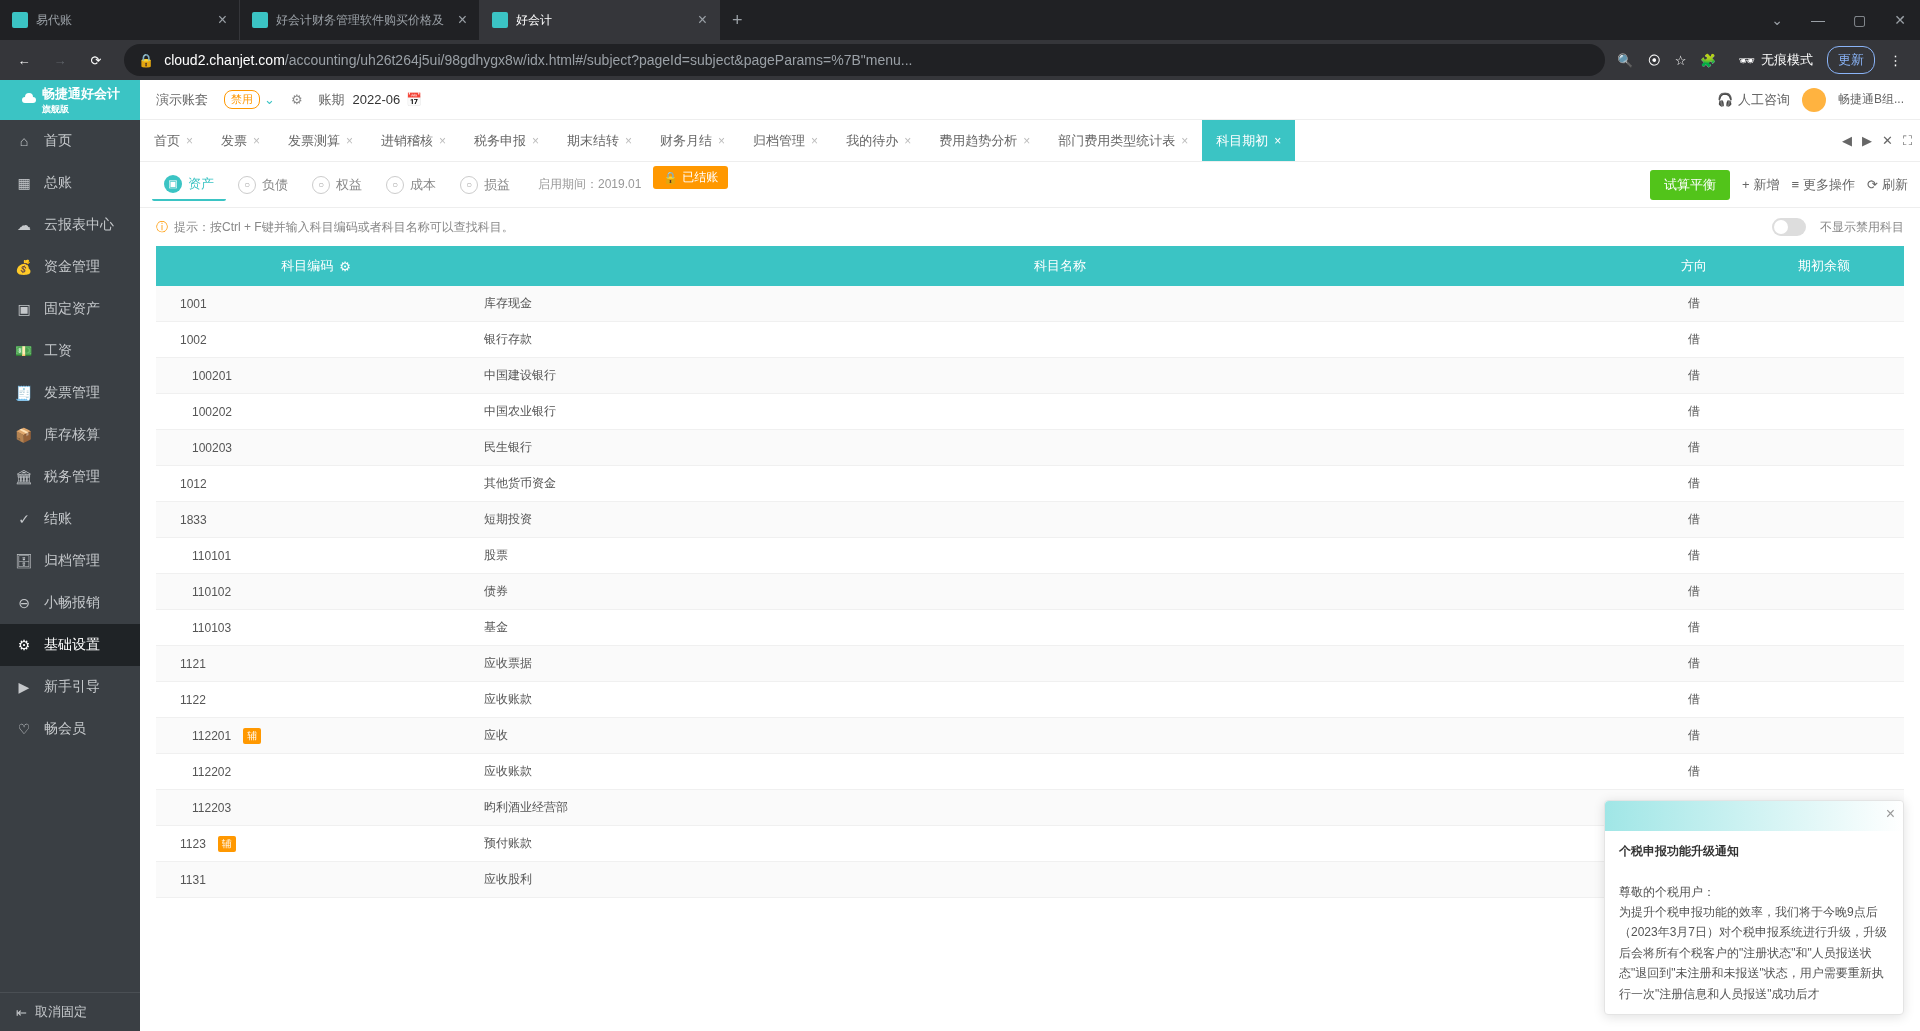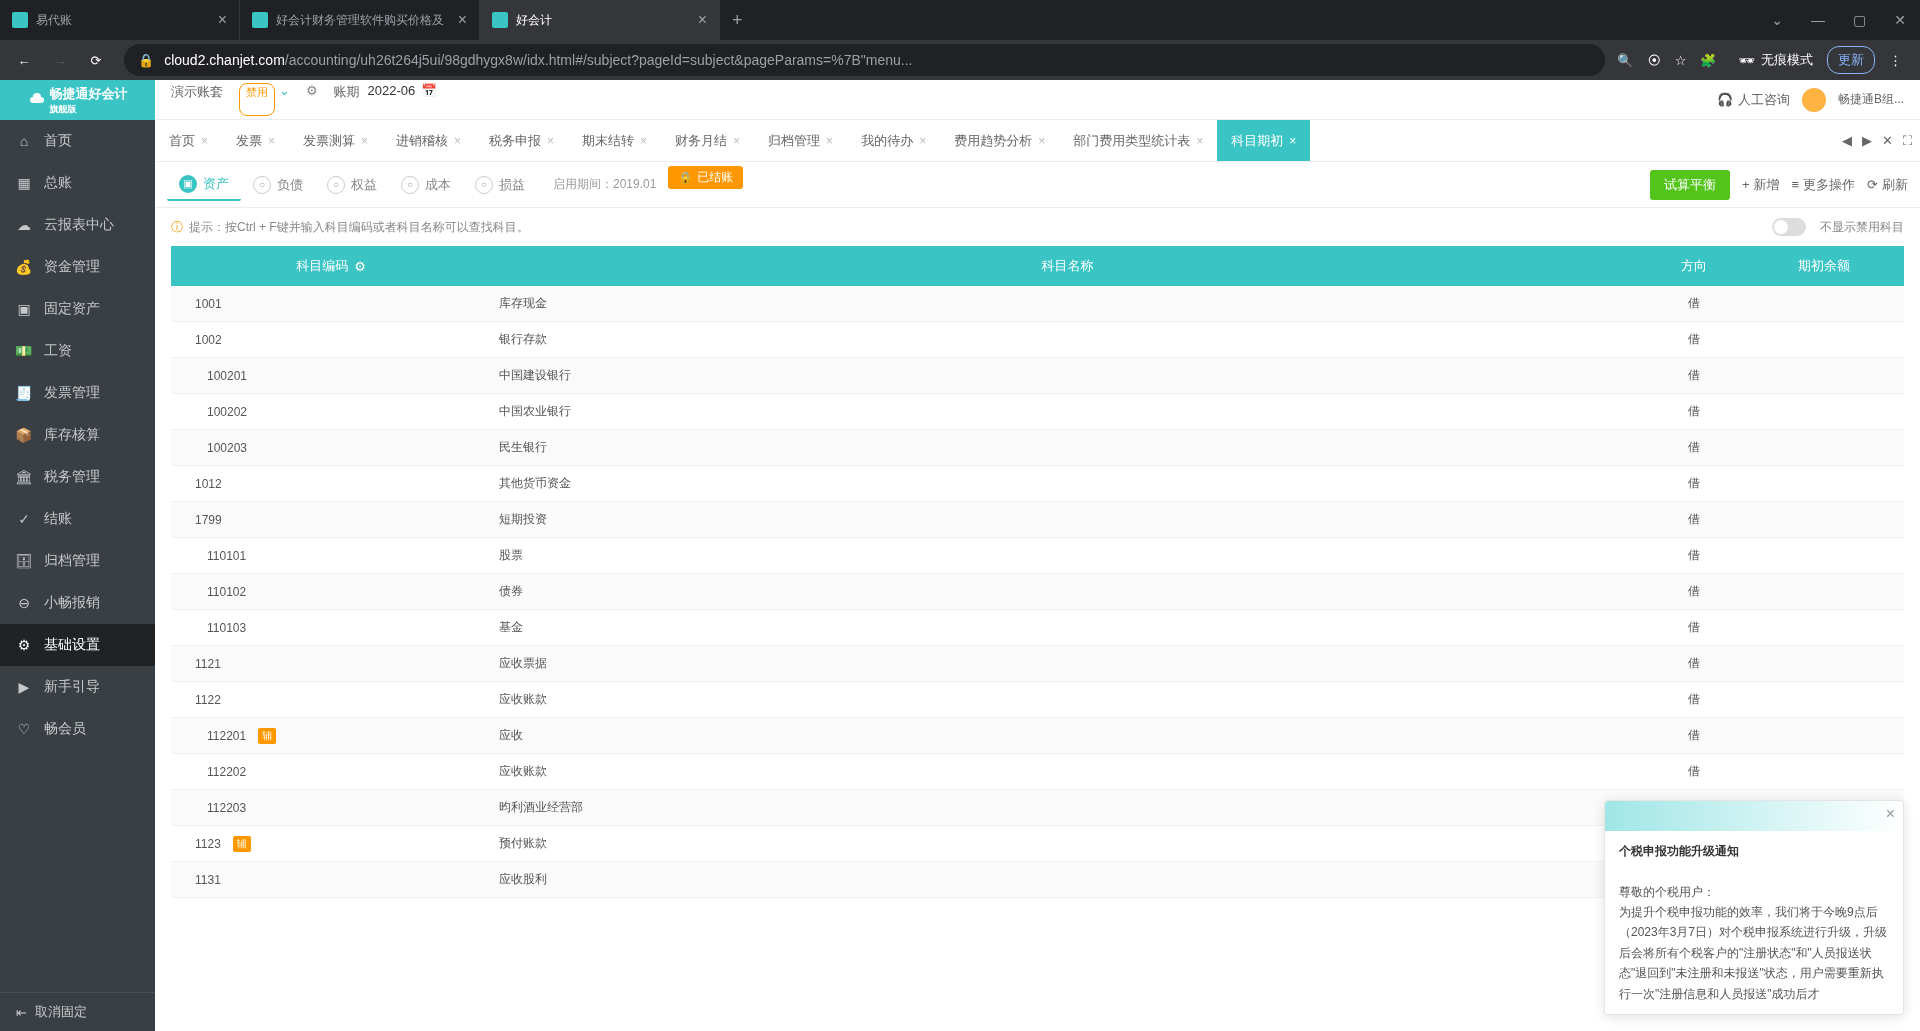--- a/index.html
+++ b/index.html
@@ -26,35 +26,35 @@
     .addr-actions { display: flex; align-items: center; gap: 14px; margin-right: 8px; }
     .addr-actions span { color: #fff; cursor: pointer; }
     .incognito { display: flex; align-items: center; gap: 6px; color: #fff; font-size: 13px; margin: 0 10px; }
     .update-btn { color: #8ab4f8; border: 1px solid #8ab4f8; border-radius: 12px; padding: 4px 10px; font-size: 13px; cursor: pointer; }
     .menu-dots { color: #fff; padding: 0 10px; cursor: pointer; }
     
     
     .app { display: flex; height: calc(100vh - 80px); }
     
     
-    .sidebar { width: 155px; background: #3a3f44; color: #c5c8cb; display: flex; flex-direction: column; }
+    .sidebar { width: 140px; background: #3a3f44; color: #c5c8cb; display: flex; flex-direction: column; }
     .logo { height: 40px; background: #3bc4c4; display: flex; align-items: center; justify-content: center; color: #fff; font-size: 13px; font-weight: bold; }
     .logo svg { margin-right: 4px; }
     .logo-sub { font-size: 9px; }
     .sidebar-items { flex: 1; overflow-y: auto; }
     .sidebar-item { display: flex; align-items: center; padding: 12px 16px; cursor: pointer; font-size: 14px; gap: 12px; }
     .sidebar-item.active { background: #1f2326; color: #fff; }
     .sidebar-item .s-icon { width: 16px; height: 16px; display: flex; align-items: center; justify-content: center; }
     .sidebar-footer { padding: 10px 16px; display: flex; align-items: center; gap: 8px; cursor: pointer; font-size: 13px; border-top: 1px solid #4a4f54; }
     
     
     .main { flex: 1; display: flex; flex-direction: column; background: #fff; overflow: hidden; }
     
     
-    .top-bar { height: 40px; display: flex; padding: 3px 16px; border-bottom: 1px solid #eee; background: #fff; }
+    .top-bar { height: 40px; display: flex; align-items: center; padding: 12px 16px; border-bottom: 1px solid #eee; background: #fff; }
     .account-set { font-size: 13px; color: #666; margin-right: 16px; }
     .disable-tag { border: 1px solid #ff9800; color: #ff9800; padding: 1px 6px; font-size: 11px; border-radius: 8px; margin-right: 4px; }
     .caret-down { color: #3bc4c4; margin-right: 16px; cursor: pointer; }
     .gear { color: #888; margin-right: 16px; cursor: pointer; }
     .period-lbl { color: #666; margin-right: 8px; }
     .period-val { color: #333; margin-right: 6px; }
     .cal-icon { color: #3bc4c4; cursor: pointer; }
     .top-right { margin-left: auto; display: flex; align-items: center; gap: 12px; }
     .top-right .consult { display: flex; align-items: center; gap: 4px; color: #666; cursor: pointer; }
     .user-avatar { width: 24px; height: 24px; border-radius: 50%; background: #ffb340; }
@@ -425,21 +425,21 @@
             <div class="col-dir">借</div>
             <div class="col-bal"></div>
           </div>
           <div class="tbl-row">
             <div class="col-code">1012</div>
             <div class="col-name">其他货币资金</div>
             <div class="col-dir">借</div>
             <div class="col-bal"></div>
           </div>
           <div class="tbl-row">
-            <div class="col-code">1799</div>
+            <div class="col-code">1833</div>
             <div class="col-name">短期投资</div>
             <div class="col-dir">借</div>
             <div class="col-bal"></div>
           </div>
           <div class="tbl-row">
             <div class="col-code lvl2">110101</div>
             <div class="col-name">股票</div>
             <div class="col-dir">借</div>
             <div class="col-bal"></div>
           </div>

